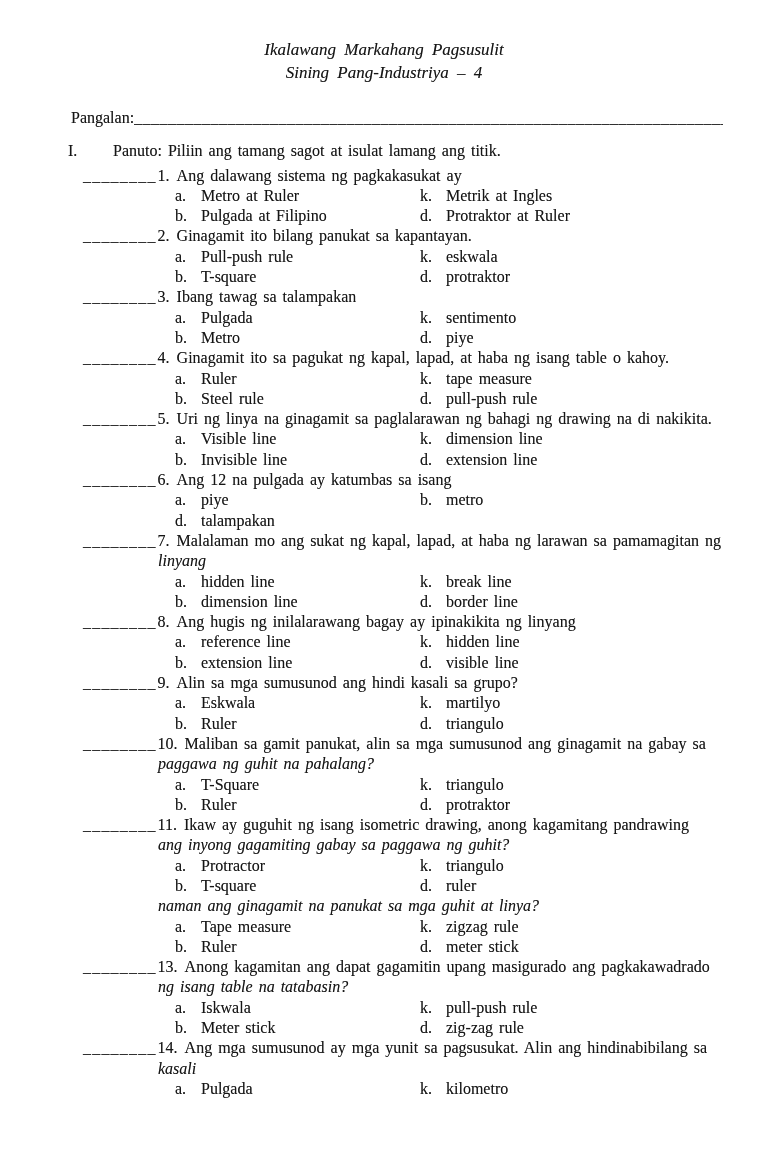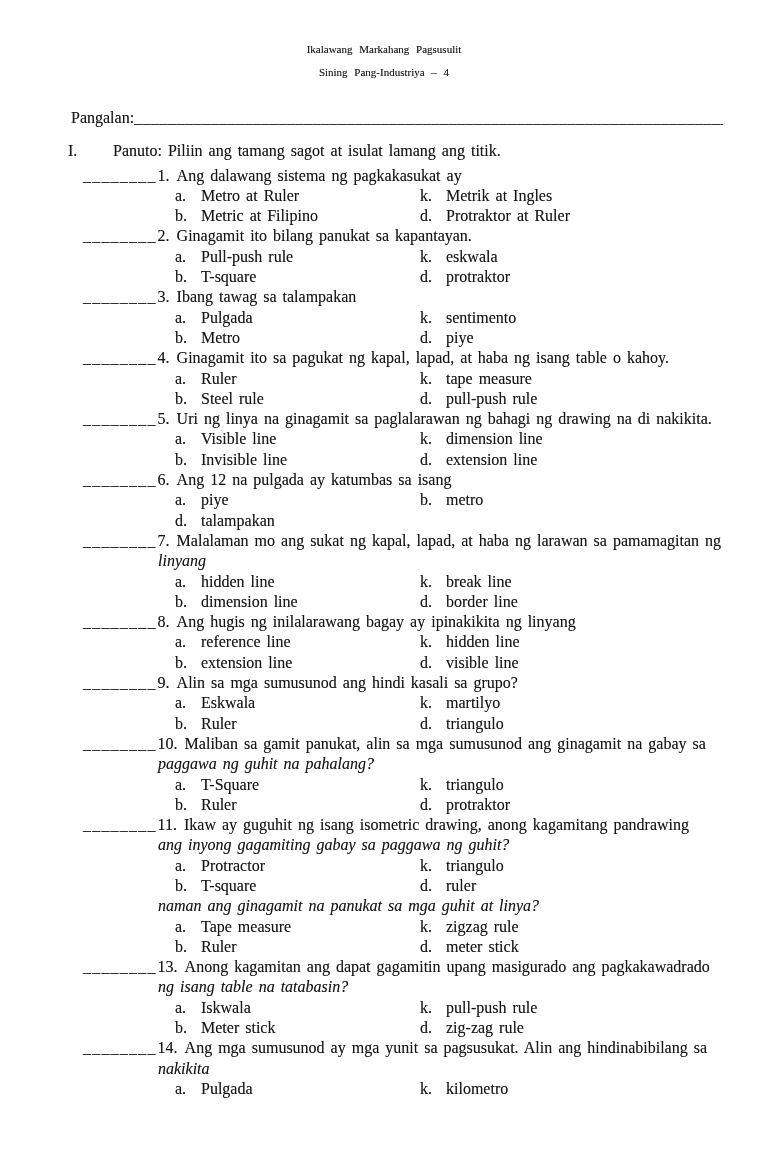--- a/index.html
+++ b/index.html
@@ -19,23 +19,24 @@
     text-shadow: 0 0 0.5px rgba(30,30,30,0.45);
   }
   .page {
     padding: 38px 45px 0 45px;
     box-sizing: border-box;
     width: 768px;
     height: 1175px;
   }
   .title-block {
     text-align: center;
-    font-size: 11px;
+    font-size: 17px;
     line-height: 23px;
     word-spacing: 4px;
+    font-style: italic;
   }
   .name-row {
     display: flex;
     align-items: baseline;
     margin-top: 24px;
     white-space: nowrap;
     margin-left: 26px;
   }
   .name-label { flex: 0 0 auto; }
   .name-blank {
@@ -93,21 +94,21 @@
 
   <div id="questions">
   <div class="question">
     <div class="q-line1">
       <span class="blank">________</span><span class="q-num">1.</span><span class="q-text">Ang dalawang sistema ng pagkakasukat ay</span>
     </div>
 
     <div class="options">
           <span class="opt"><span class="opt-letter">a.</span><span class="opt-text">Metro at Ruler</span></span>
           <span class="opt"><span class="opt-letter">k.</span><span class="opt-text">Metrik at Ingles</span></span>
-          <span class="opt"><span class="opt-letter">b.</span><span class="opt-text">Metric at Filipino</span></span>
+          <span class="opt"><span class="opt-letter">b.</span><span class="opt-text">Pulgada at Filipino</span></span>
           <span class="opt"><span class="opt-letter">d.</span><span class="opt-text">Protraktor at Ruler</span></span>
         </div>
   </div>
 
   <div class="question">
     <div class="q-line1">
       <span class="blank">________</span><span class="q-num">2.</span><span class="q-text">Ginagamit ito bilang panukat sa kapantayan.</span>
     </div>
 
     <div class="options">
@@ -254,20 +255,20 @@
           <span class="opt"><span class="opt-letter">k.</span><span class="opt-text">pull-push rule</span></span>
           <span class="opt"><span class="opt-letter">b.</span><span class="opt-text">Meter stick</span></span>
           <span class="opt"><span class="opt-letter">d.</span><span class="opt-text">zig-zag rule</span></span>
         </div>
   </div>
 
   <div class="question">
     <div class="q-line1">
       <span class="blank">________</span><span class="q-num">14.</span><span class="q-text">Ang mga sumusunod ay mga yunit sa pagsusukat. Alin ang hindinabibilang sa</span>
     </div>
-    <div class="q-line2">nakikita</div>
+    <div class="q-line2">kasali</div>
     <div class="options">
           <span class="opt"><span class="opt-letter">a.</span><span class="opt-text">Pulgada</span></span>
           <span class="opt"><span class="opt-letter">k.</span><span class="opt-text">kilometro</span></span>
         </div>
   </div>
 </div>
 </div>
 
 </body></html>

